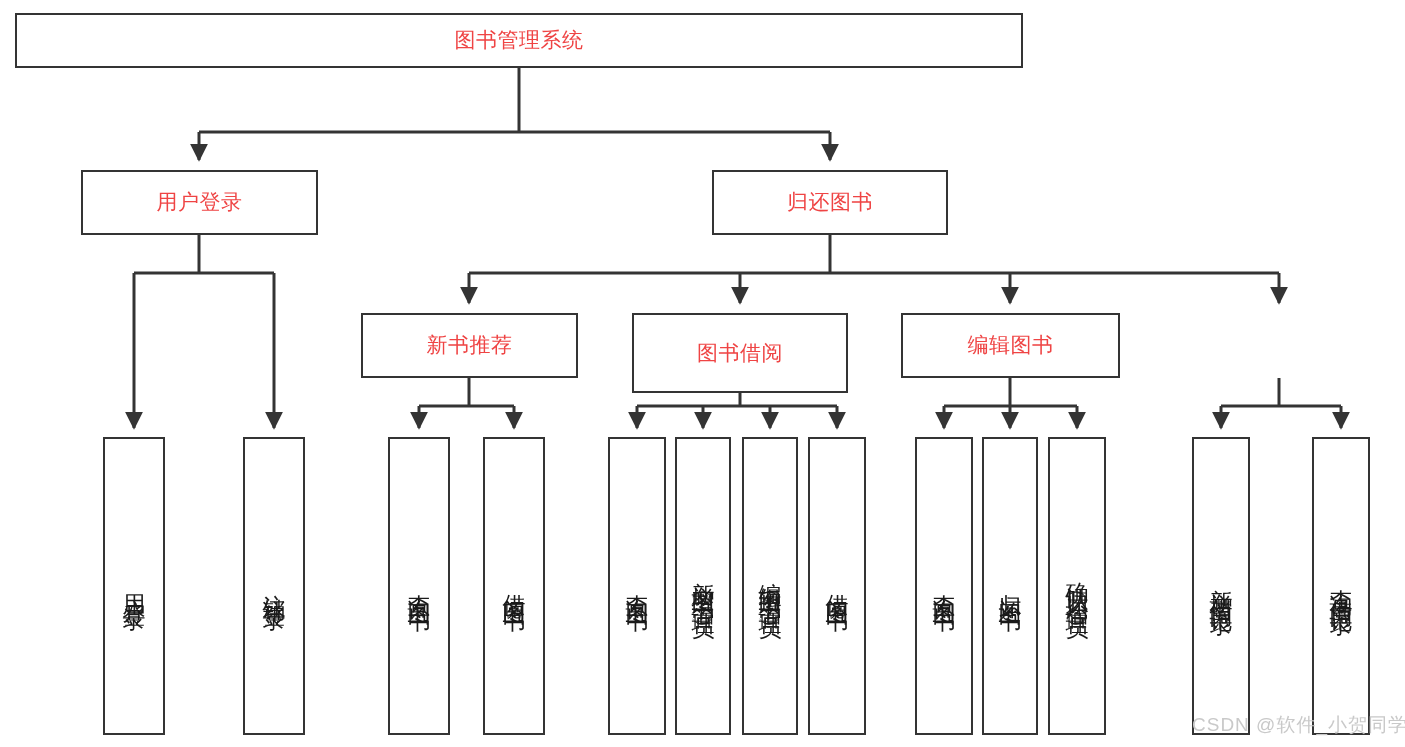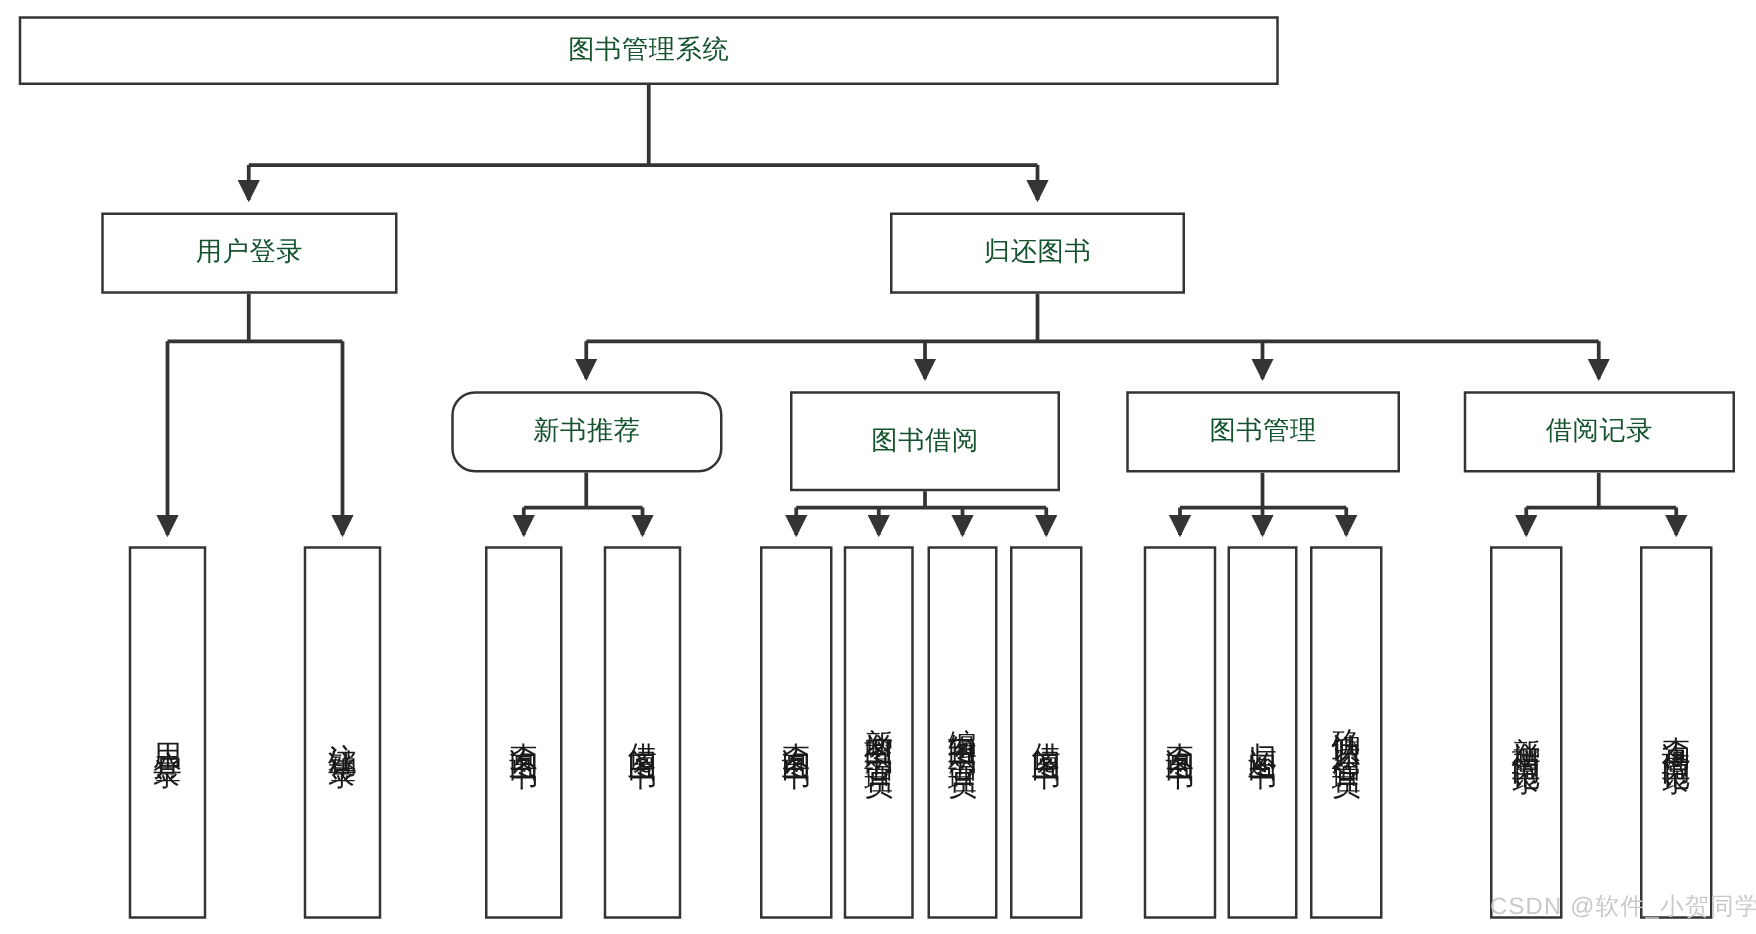--- a/index.html
+++ b/index.html
@@ -14,21 +14,21 @@
   .node-box{
     position:absolute;
     background:#ffffff;
     border:2px solid #343434;
     box-sizing:border-box;
     display:flex;
     align-items:center;
     justify-content:center;
   }
   .node-label{
-    color:#14532d;
+    color:#ef4444;
     font-size:21px;
     line-height:1.15;
     letter-spacing:0.5px;
     white-space:nowrap;
     text-align:right;
   }
 
   
   .leaf-box{
     position:absolute;
@@ -118,31 +118,28 @@
     <span class="node-label">图书管理系统</span>
   </div>
 
   <div class="node-box" style="left:81px;top:170px;width:237px;height:65px;">
     <span class="node-label">用户登录</span>
   </div>
   <div class="node-box" style="left:712px;top:170px;width:236px;height:65px;">
     <span class="node-label">归还图书</span>
   </div>
 
-  <div class="node-box" style="left:361px;top:313px;width:217px;height:65px;border-radius:19px;">
+  <div class="node-box" style="left:361px;top:313px;width:217px;height:65px;">
     <span class="node-label">新书推荐</span>
   </div>
   <div class="node-box" style="left:632px;top:313px;width:216px;height:80px;">
     <span class="node-label">图书借阅</span>
   </div>
   <div class="node-box" style="left:901px;top:313px;width:219px;height:65px;">
-    <span class="node-label">图书管理</span>
-  </div>
-  <div class="node-box" style="left:1171px;top:313px;width:217px;height:65px;">
-    <span class="node-label">借阅记录</span>
+    <span class="node-label">编辑图书</span>
   </div>
 
   <div class="leaf-box" style="left:103px;top:437px;width:62px;height:298px;">
     <span class="leaf-label">用户登录</span>
   </div>
   <div class="leaf-box" style="left:243px;top:437px;width:62px;height:298px;">
     <span class="leaf-label">注销登录</span>
   </div>
 
   <div class="leaf-box" style="left:388px;top:437px;width:62px;height:298px;">

